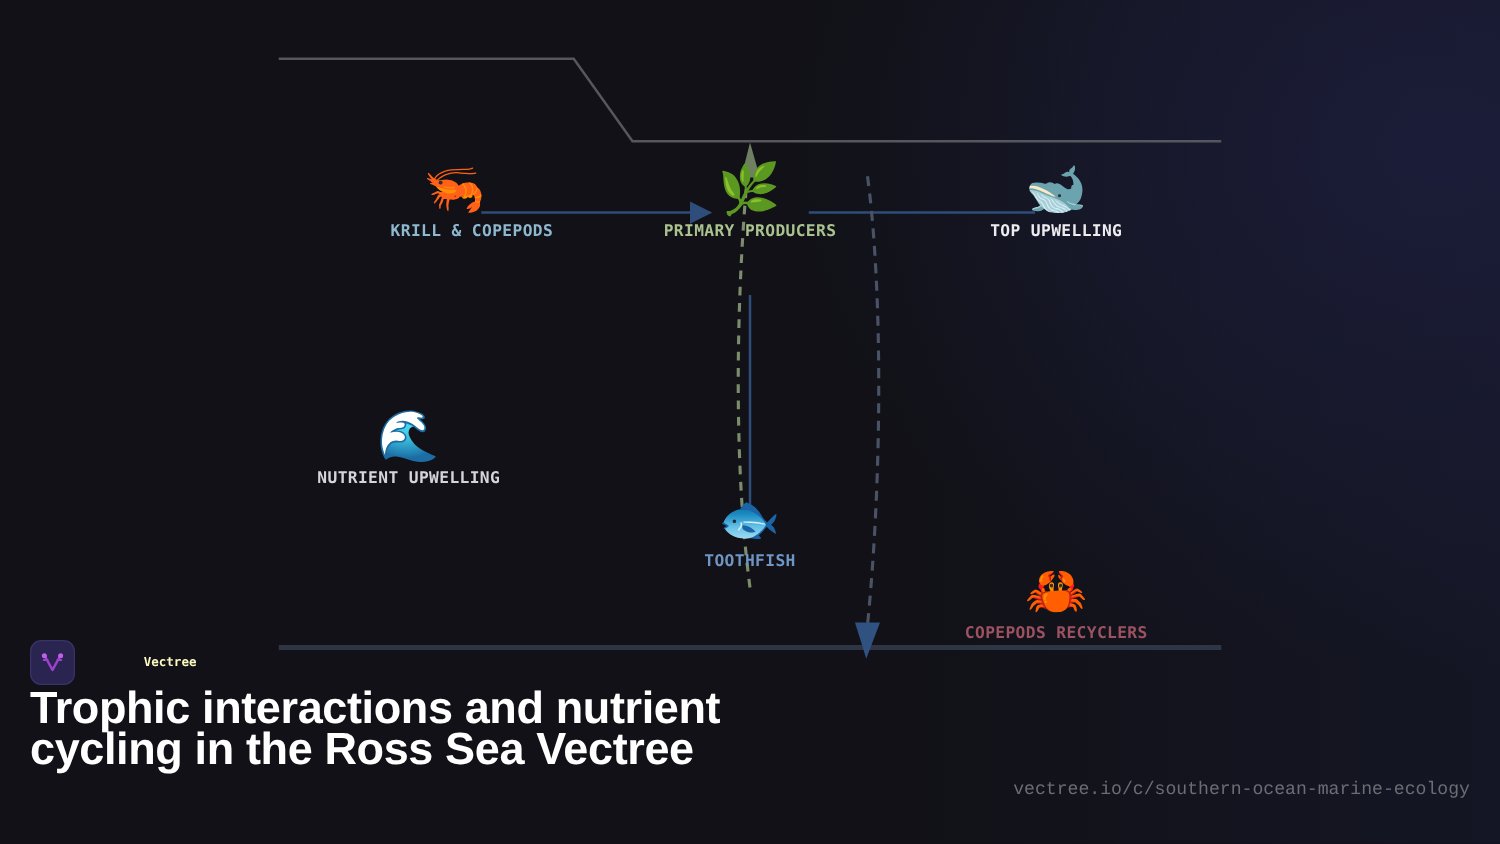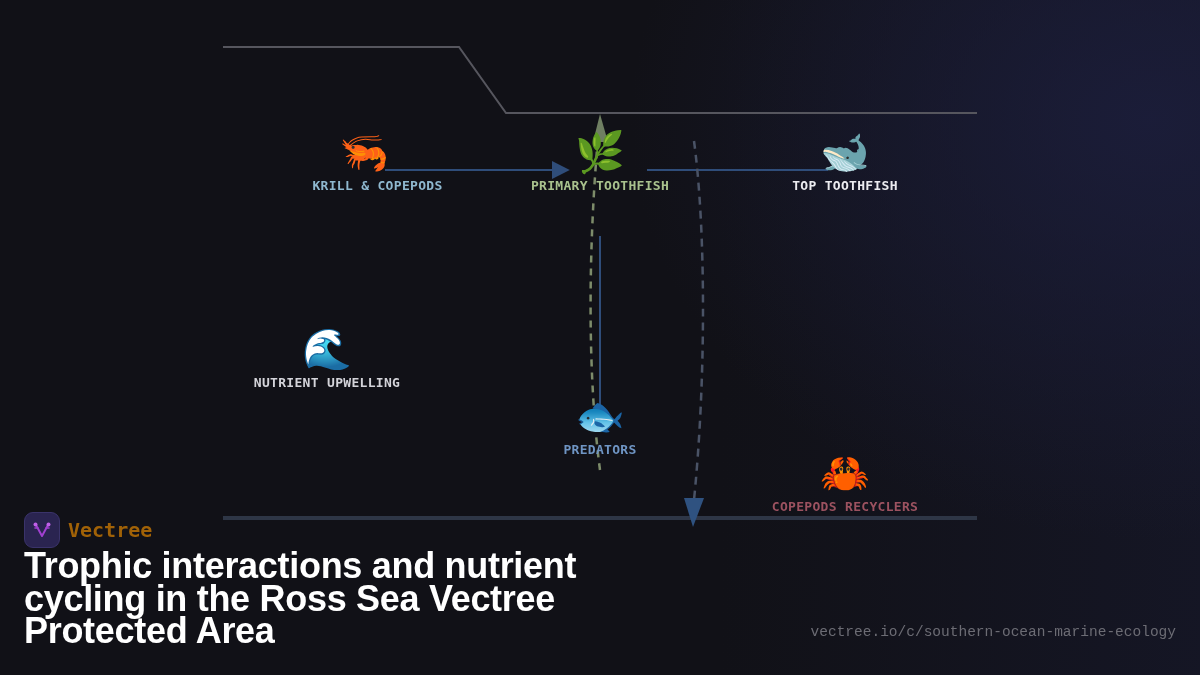--- a/index.html
+++ b/index.html
@@ -21,21 +21,21 @@
   .node .label {
     display:block; font-size:13px; font-weight:bold; letter-spacing:0.3px;
     white-space:nowrap; margin-top:2px;
     font-family:"DejaVu Sans Mono", monospace;
   }
   .brand { position:absolute; left:24px; top:512px; display:flex; align-items:center; gap:8px; }
   .brand-logo {
     width:34px; height:34px; border-radius:9px; background:#2a2450;
     border:1px solid #3a336a; display:flex; align-items:center; justify-content:center;
   }
-  .brand-name { color:#a16207; font-size:20px; font-weight:bold; font-family:"DejaVu Sans Mono", monospace; }
+  .brand-name { color:#fef9c3; font-size:10px; font-weight:bold; font-family:"DejaVu Sans Mono", monospace;margin-left:47px; }
   .title {
     position:absolute; left:24px; top:550px; width:780px; margin:0;
     color:#ffffff; font-size:36px; line-height:32.5px; font-weight:bold;
     font-family:Liberation Sans, sans-serif; letter-spacing:-0.3px;
   }
   .url {
     position:absolute; right:24px; top:624px; color:#6c6c74; font-size:14.5px;
     font-family:"Liberation Mono", monospace;
     text-align:right;
   }
@@ -69,36 +69,36 @@
   <polygon points="684,498 704,498 693,527" fill="#2f5280"></polygon>
 </svg>
 
 <div class="node" style="left:364px; top:128px;">
   <span class="icon">🦐</span>
   <span class="label" style="color:#8fb8cf;margin-left:27px;">KRILL &amp; COPEPODS</span>
 </div>
 
 <div class="node" style="left:600px; top:128px;">
   <span class="icon">🌿</span>
-  <span class="label" style="color:#a9c28e;">PRIMARY TOOTHFISH</span>
+  <span class="label" style="color:#a9c28e;">PRIMARY PRODUCERS</span>
 </div>
 
 <div class="node" style="left:845px; top:128px;">
   <span class="icon">🐋</span>
-  <span class="label" style="color:#ececf0;">TOP TOOTHFISH</span>
+  <span class="label" style="color:#ececf0;">TOP UPWELLING</span>
 </div>
 
 <div class="node" style="left:327px; top:325px;">
   <span class="icon">🌊</span>
   <span class="label" style="color:#d4d4da;">NUTRIENT UPWELLING</span>
 </div>
 
 <div class="node" style="left:600px; top:392px;">
   <span class="icon">🐟</span>
-  <span class="label" style="color:#6f95c4;">PREDATORS</span>
+  <span class="label" style="color:#6f95c4;">TOOTHFISH</span>
 </div>
 
 <div class="node" style="left:845px; top:449px;">
   <span class="icon">🦀</span>
   <span class="label" style="color:#9c5260;">COPEPODS RECYCLERS</span>
 </div>
 
 <div class="brand">
   <div class="brand-logo">
     <svg width="22" height="22" viewBox="0 0 22 22">
@@ -107,16 +107,15 @@
       <circle cx="17.5" cy="5.5" r="2" fill="#c060e8"></circle>
       <path d="M7,9 L4,9 M15,9 L18,9" stroke="#a040d0" stroke-width="1.6" stroke-linecap="round"></path>
     </svg>
   </div>
   <span class="brand-name">Vectree</span>
 </div>
 
 <h1 class="title">
   <span>Trophic interactions and nutrient</span><br>
   <span>cycling in the Ross Sea Vectree</span><br>
-  <span>Protected Area</span>
 </h1>
 
 <div class="url">vectree.io/c/southern-ocean-marine-ecology</div>
 
 </body></html>

